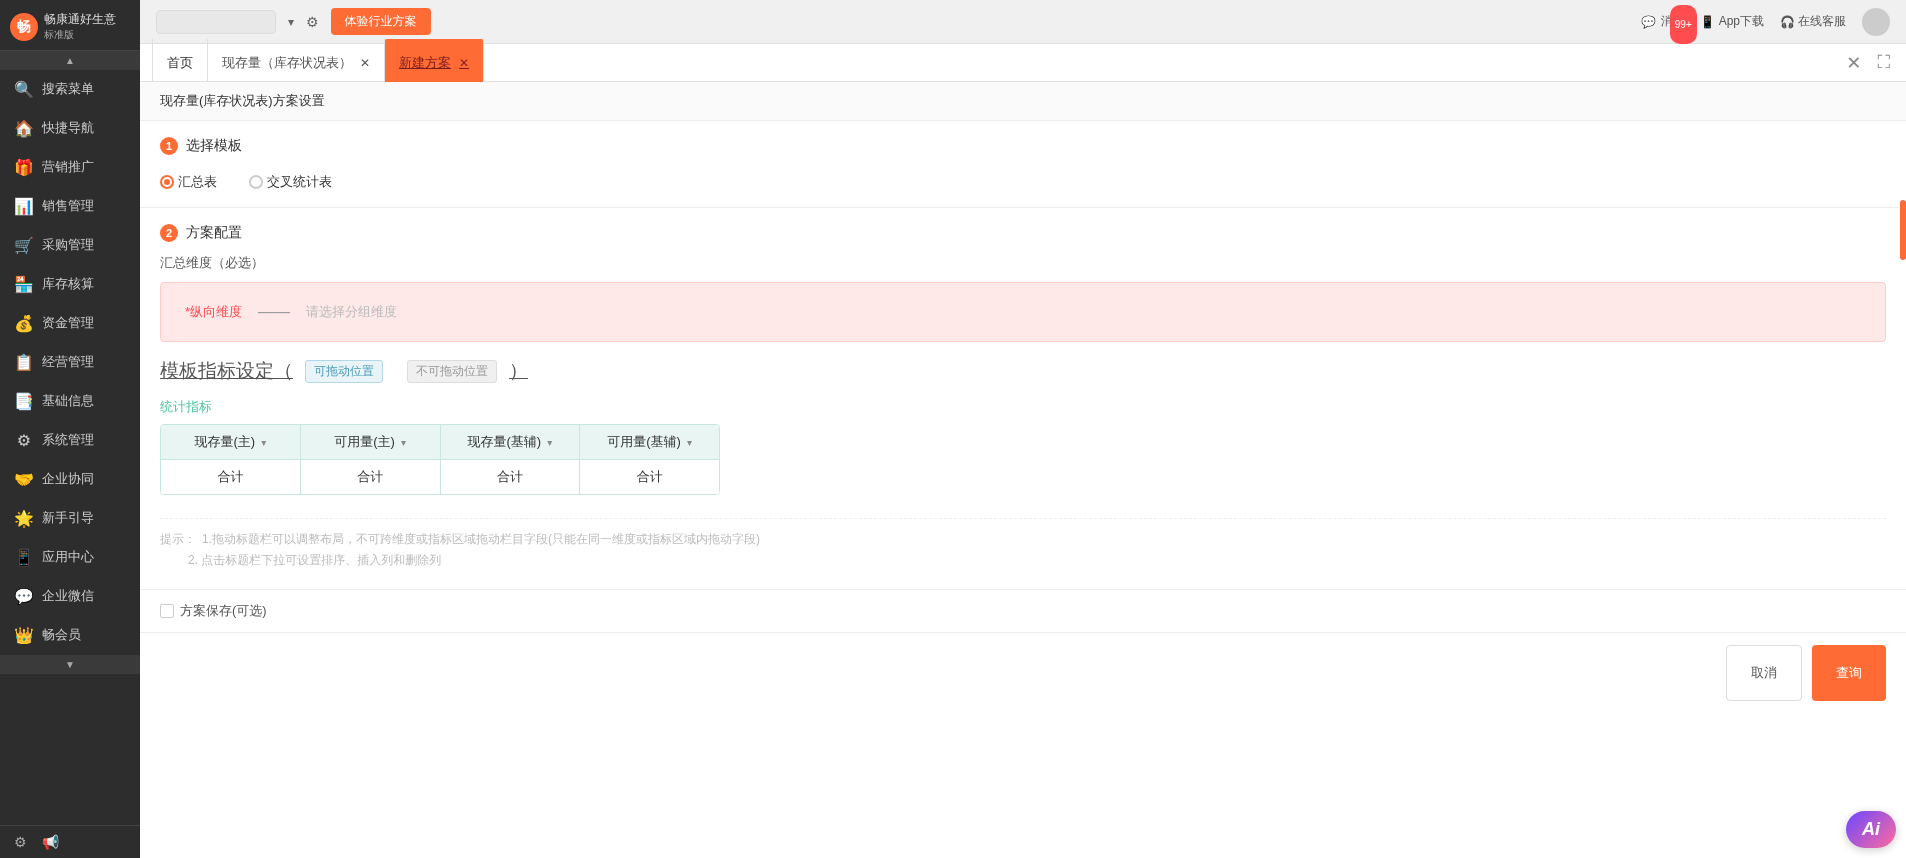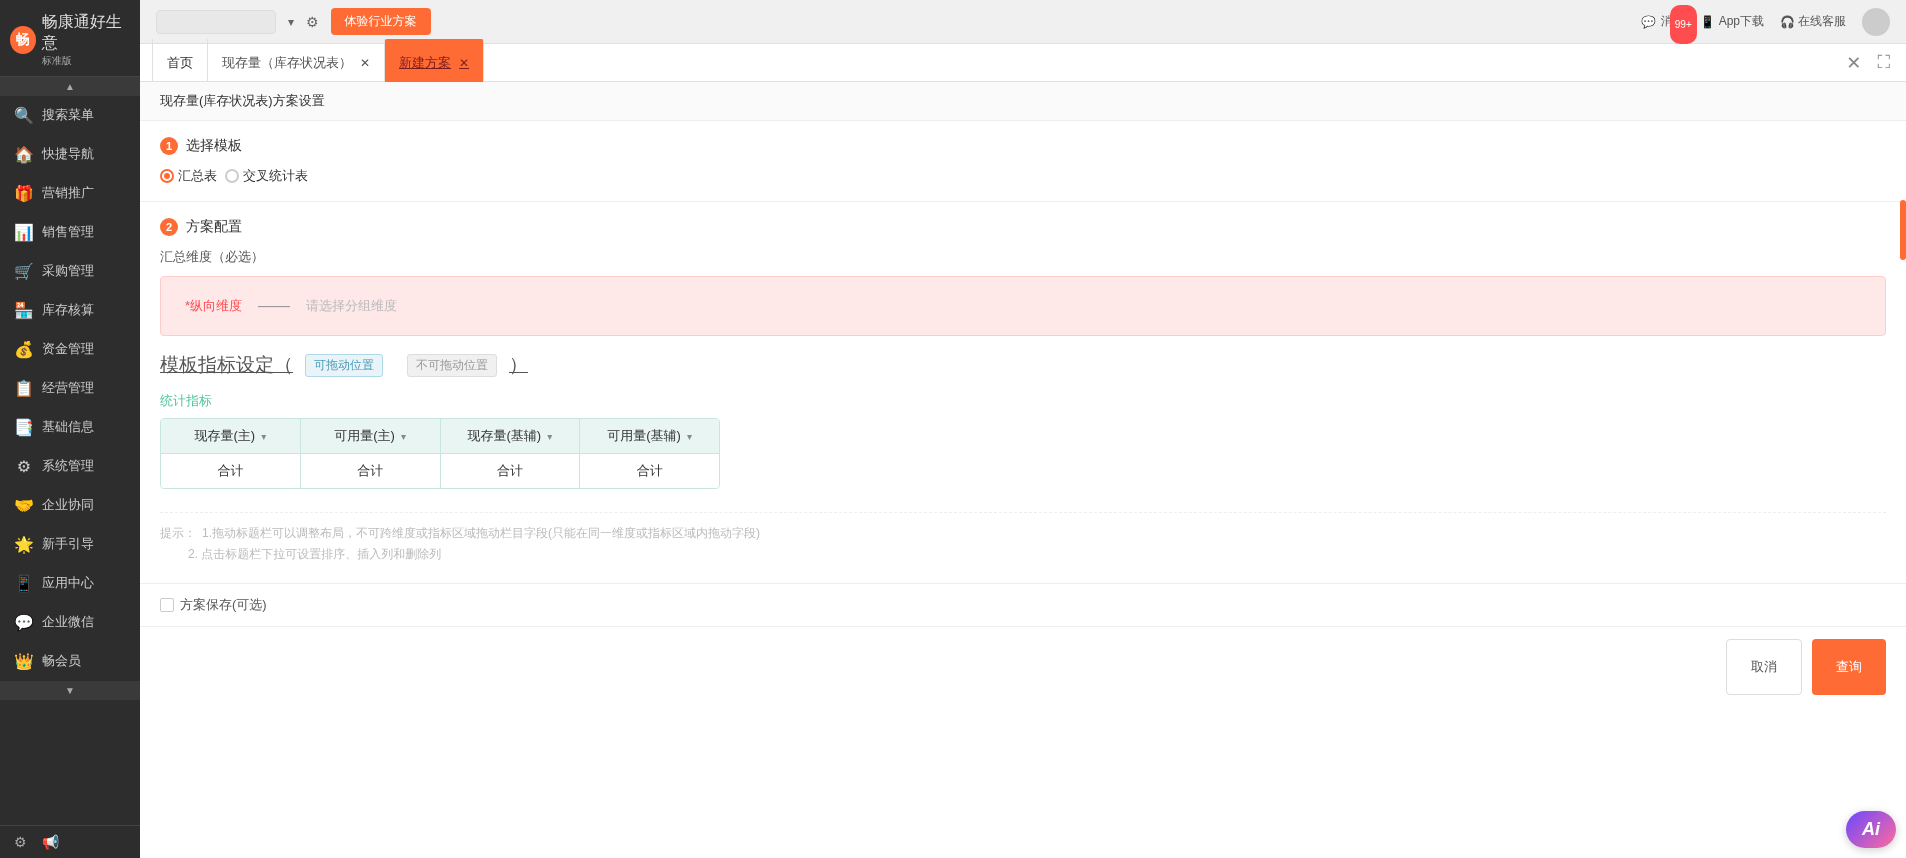--- a/index.html
+++ b/index.html
@@ -22,21 +22,21 @@
       gap: 6px;
       border-bottom: 1px solid #444;
     }
     .sidebar-logo-icon {
       width: 28px; height: 28px;
       background: #ff6b35;
       border-radius: 50%;
       display: flex; align-items: center; justify-content: center;
       color: white; font-size: 14px; font-weight: bold;
     }
-    .sidebar-logo-text { font-size: 16px; color: #ddd; line-height: 1.3; }
+    .sidebar-logo-text { font-size: 12px; color: #ddd; line-height: 1.3; }
     .sidebar-logo-badge { font-size: 10px; color: #aaa; }
     .sidebar-scroll-btn {
       background: #3a3a3a;
       text-align: center;
       padding: 4px;
       color: #aaa;
       cursor: pointer;
       font-size: 10px;
     }
     .sidebar-item {
@@ -176,21 +176,21 @@
       display: flex; align-items: center; justify-content: center;
       font-weight: bold;
     }
     .section-title { font-size: 14px; color: #333; font-weight: 500; }
 
     
     .template-section {
       padding: 16px 20px;
       border-bottom: 1px solid #eee;
     }
-    .radio-group { display: flex; align-items: center; gap: 8px; margin-top: 12px; }
+    .radio-group { display: flex; align-items: center; gap: 32px; margin-top: 18px; }
     .radio-item { display: flex; align-items: center; gap: 4px; cursor: pointer; font-size: 13px; color: #333; }
     .radio-circle {
       width: 14px; height: 14px; border-radius: 50%;
       border: 2px solid #ccc;
       display: flex; align-items: center; justify-content: center;
     }
     .radio-circle.checked { border-color: #ff6b35; }
     .radio-circle.checked::after {
       content: '';
       width: 6px; height: 6px;

